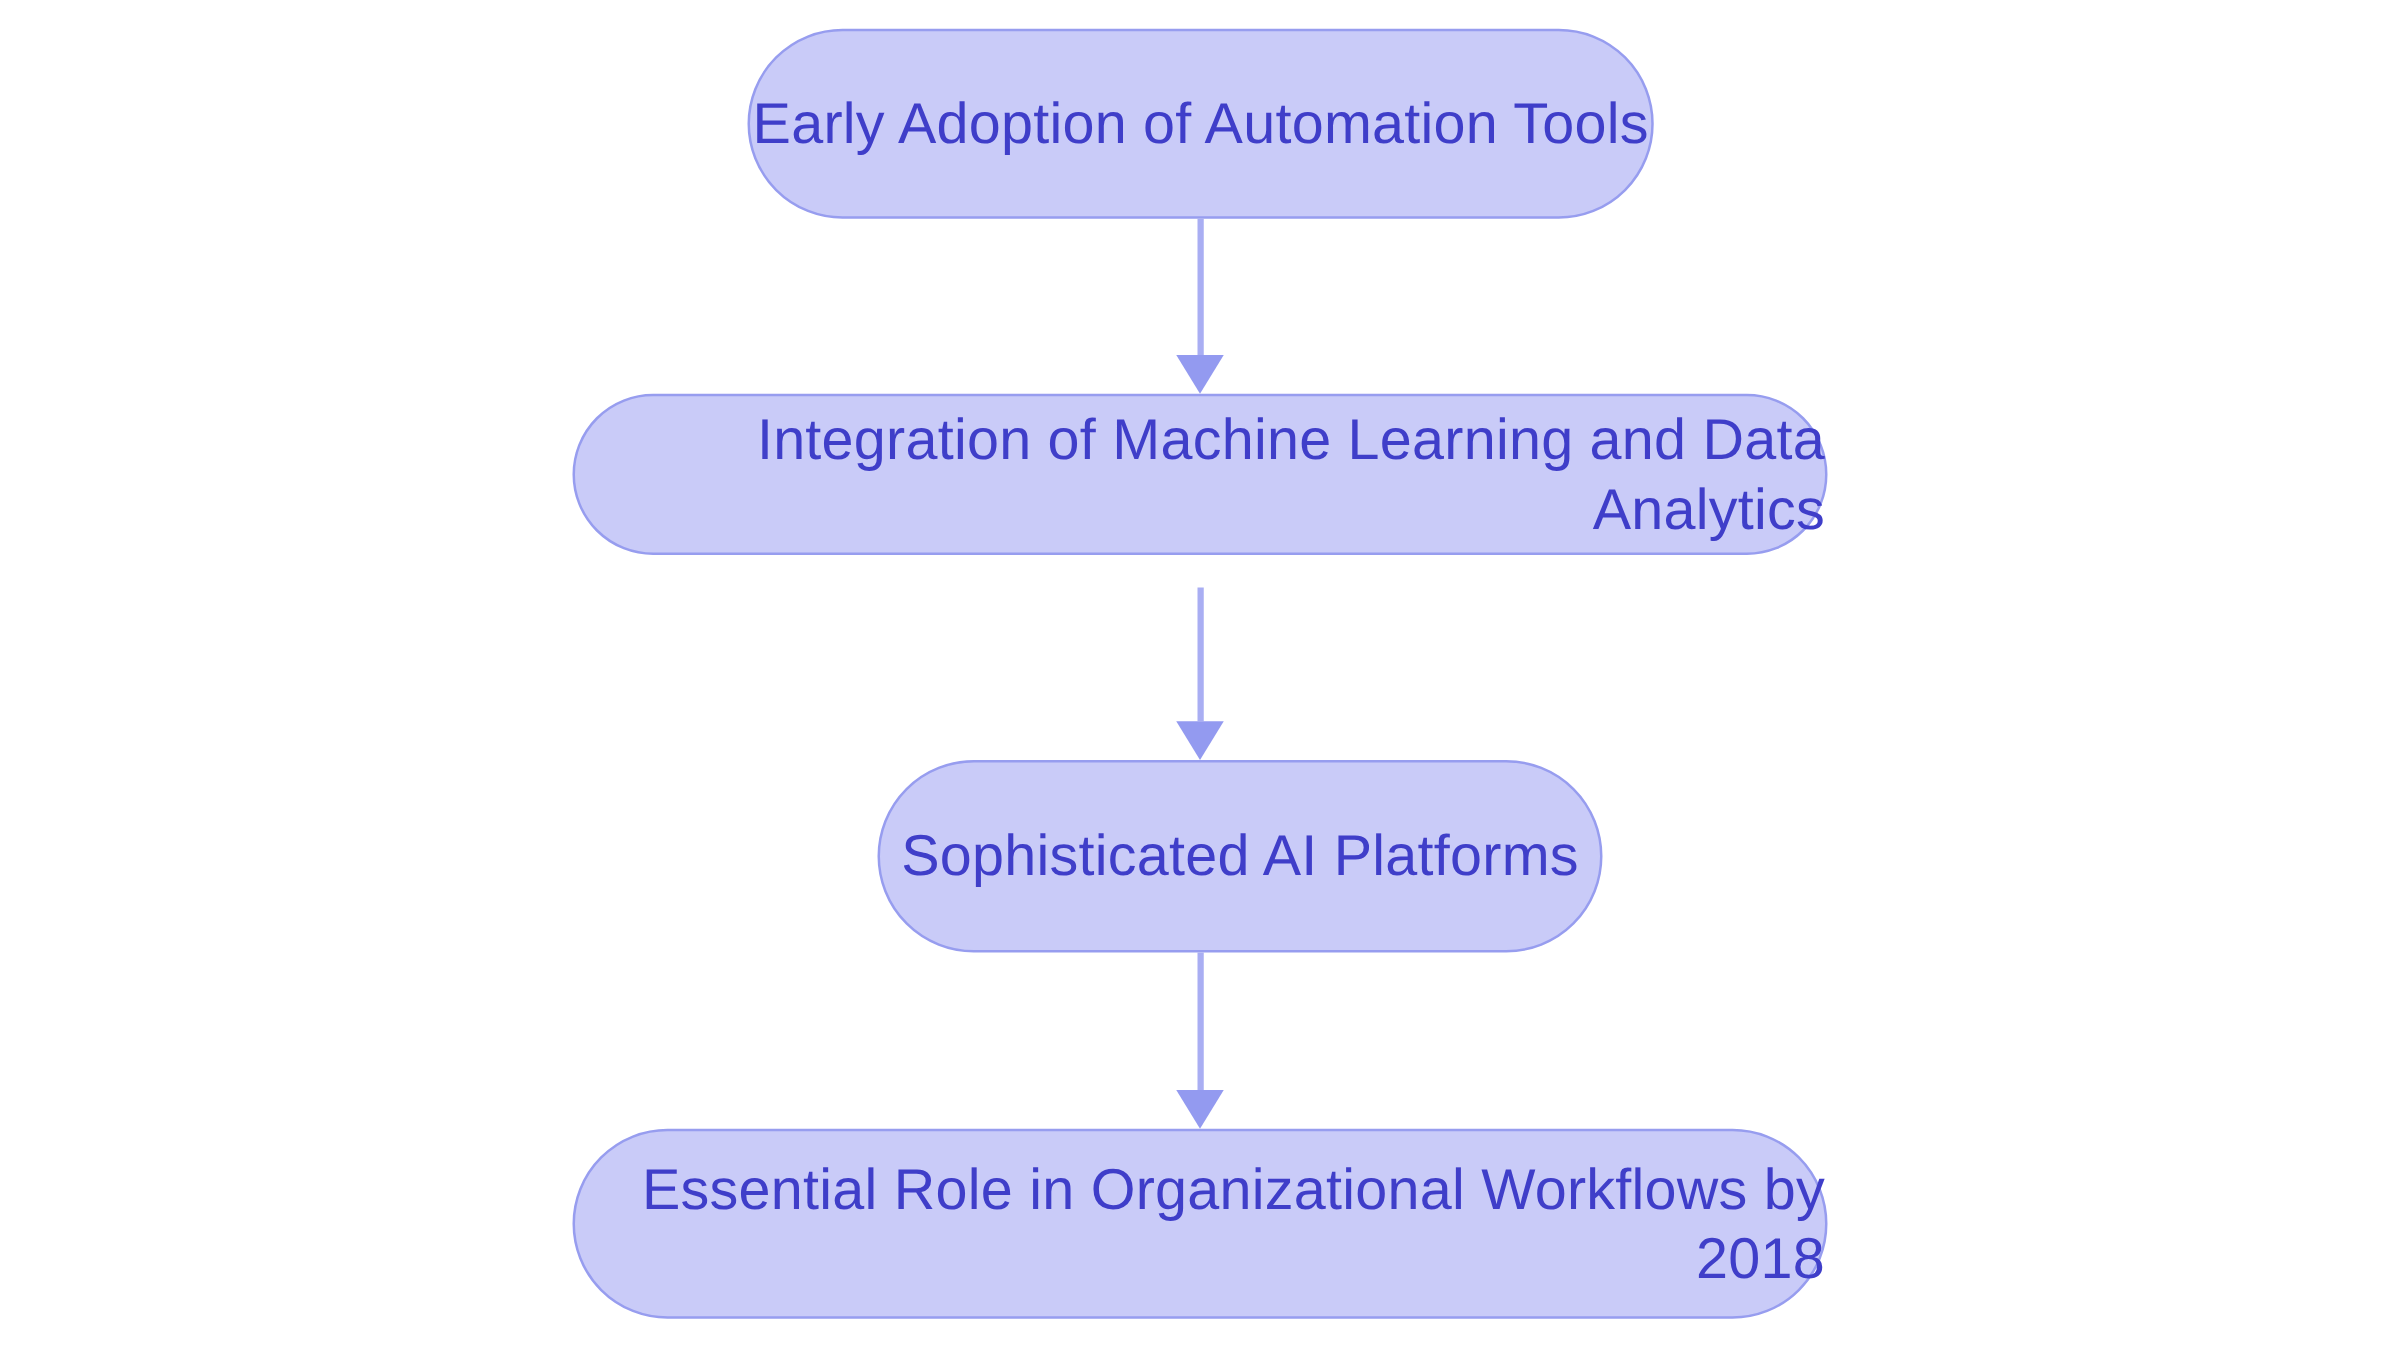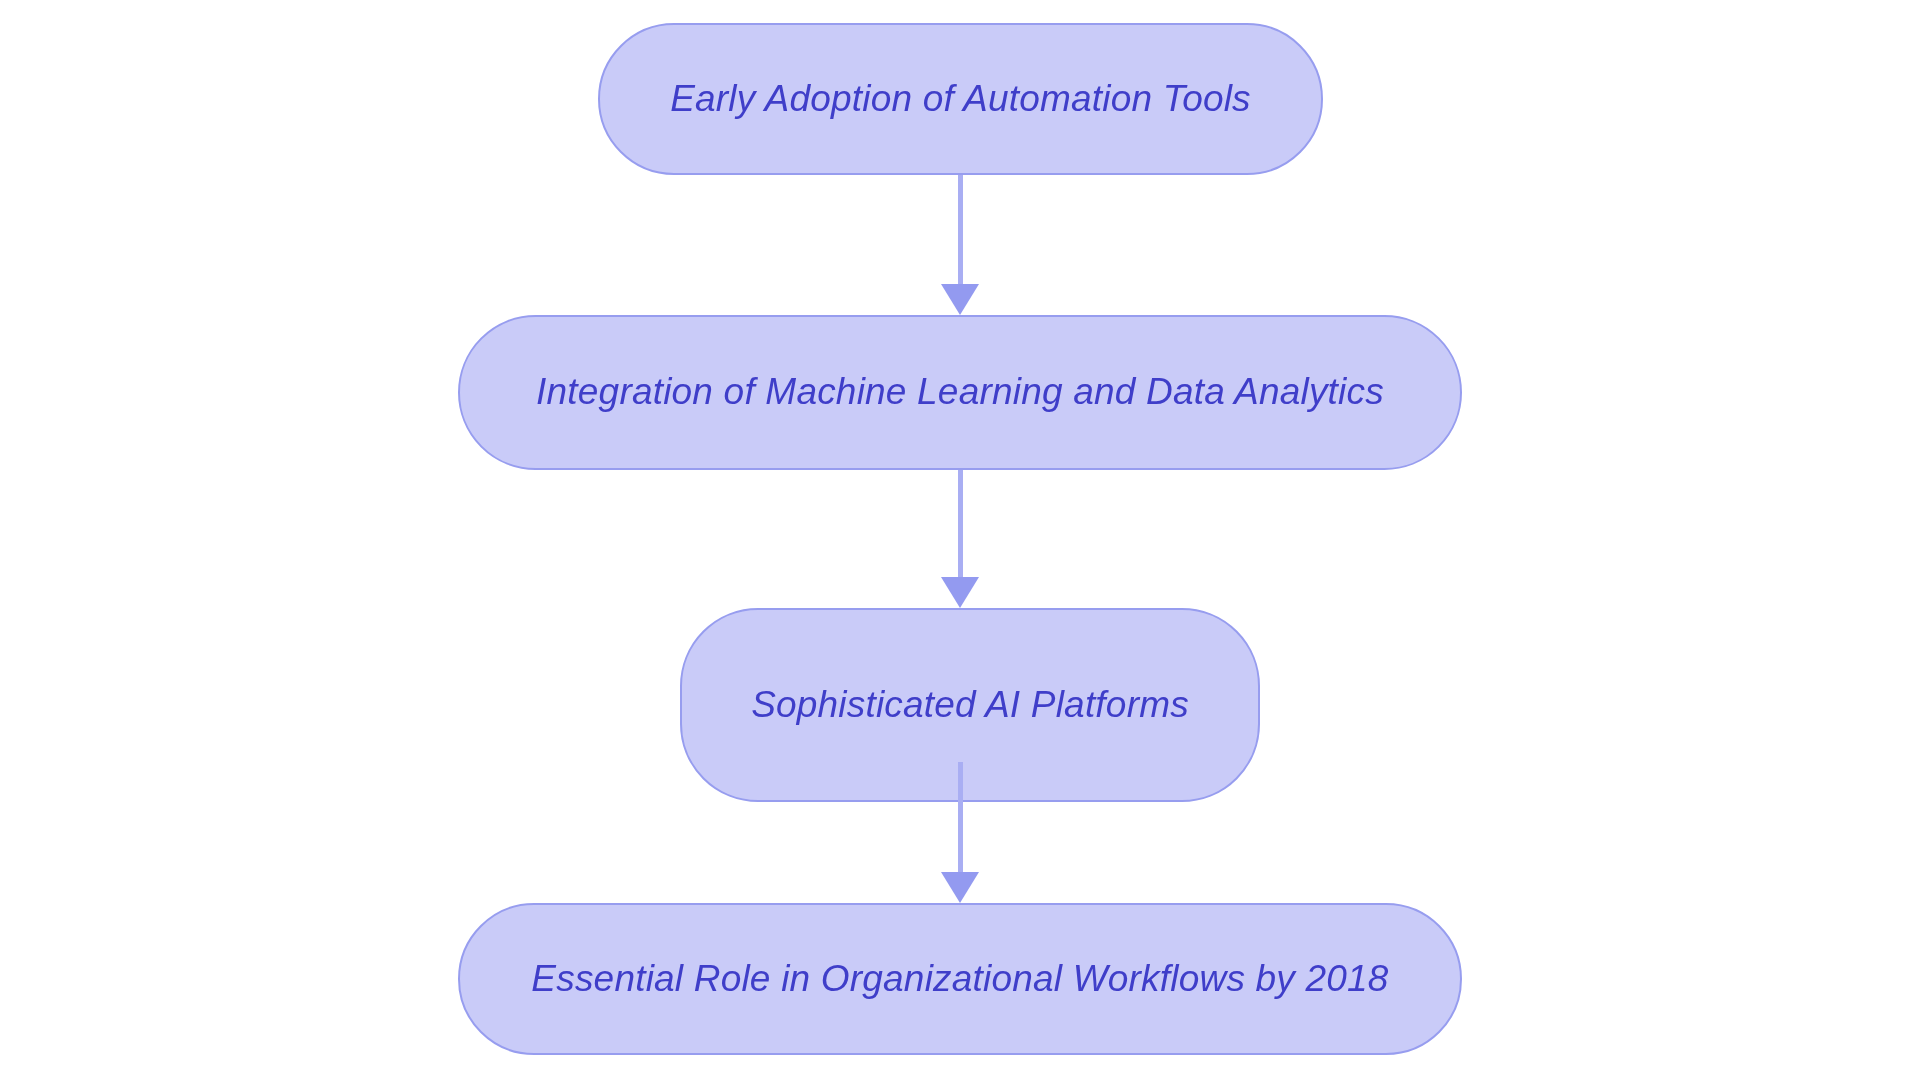--- a/index.html
+++ b/index.html
@@ -19,28 +19,27 @@
     position: absolute;
     box-sizing: border-box;
     background: var(--node-fill, #c9cbf8);
     border: 2px solid var(--node-border, #979def);
     border-radius: 78px;
     display: flex;
     align-items: center;
     justify-content: center;
     text-align: right;
     color: var(--node-text, #3f3ec9);
-    font-size: 37px;
+    font-size: 46px;
     line-height: 1.2;
     letter-spacing: 0.2px;
-    font-style: italic;
   }
   .node-1 { left: 598px; top:  23px; width: 725px;  height: 152px; }
-  .node-2 { left: 458px; top: 315px; width: 1004px; height: 155px; }
-  .node-3 { left: 680px; top: 608px; width: 580px;  height: 194px; }
+  .node-2 { left: 458px; top: 315px; width: 1004px; height: 129px; }
+  .node-3 { left: 702px; top: 608px; width: 580px;  height: 154px; }
   .node-4 { left: 458px; top: 903px; width: 1004px; height: 152px; }
 
   .flow-arrow {
     position: absolute;
     left: 941px;            
     width: 38px;
     display: flex;
     flex-direction: column;
     align-items: center;
   }

